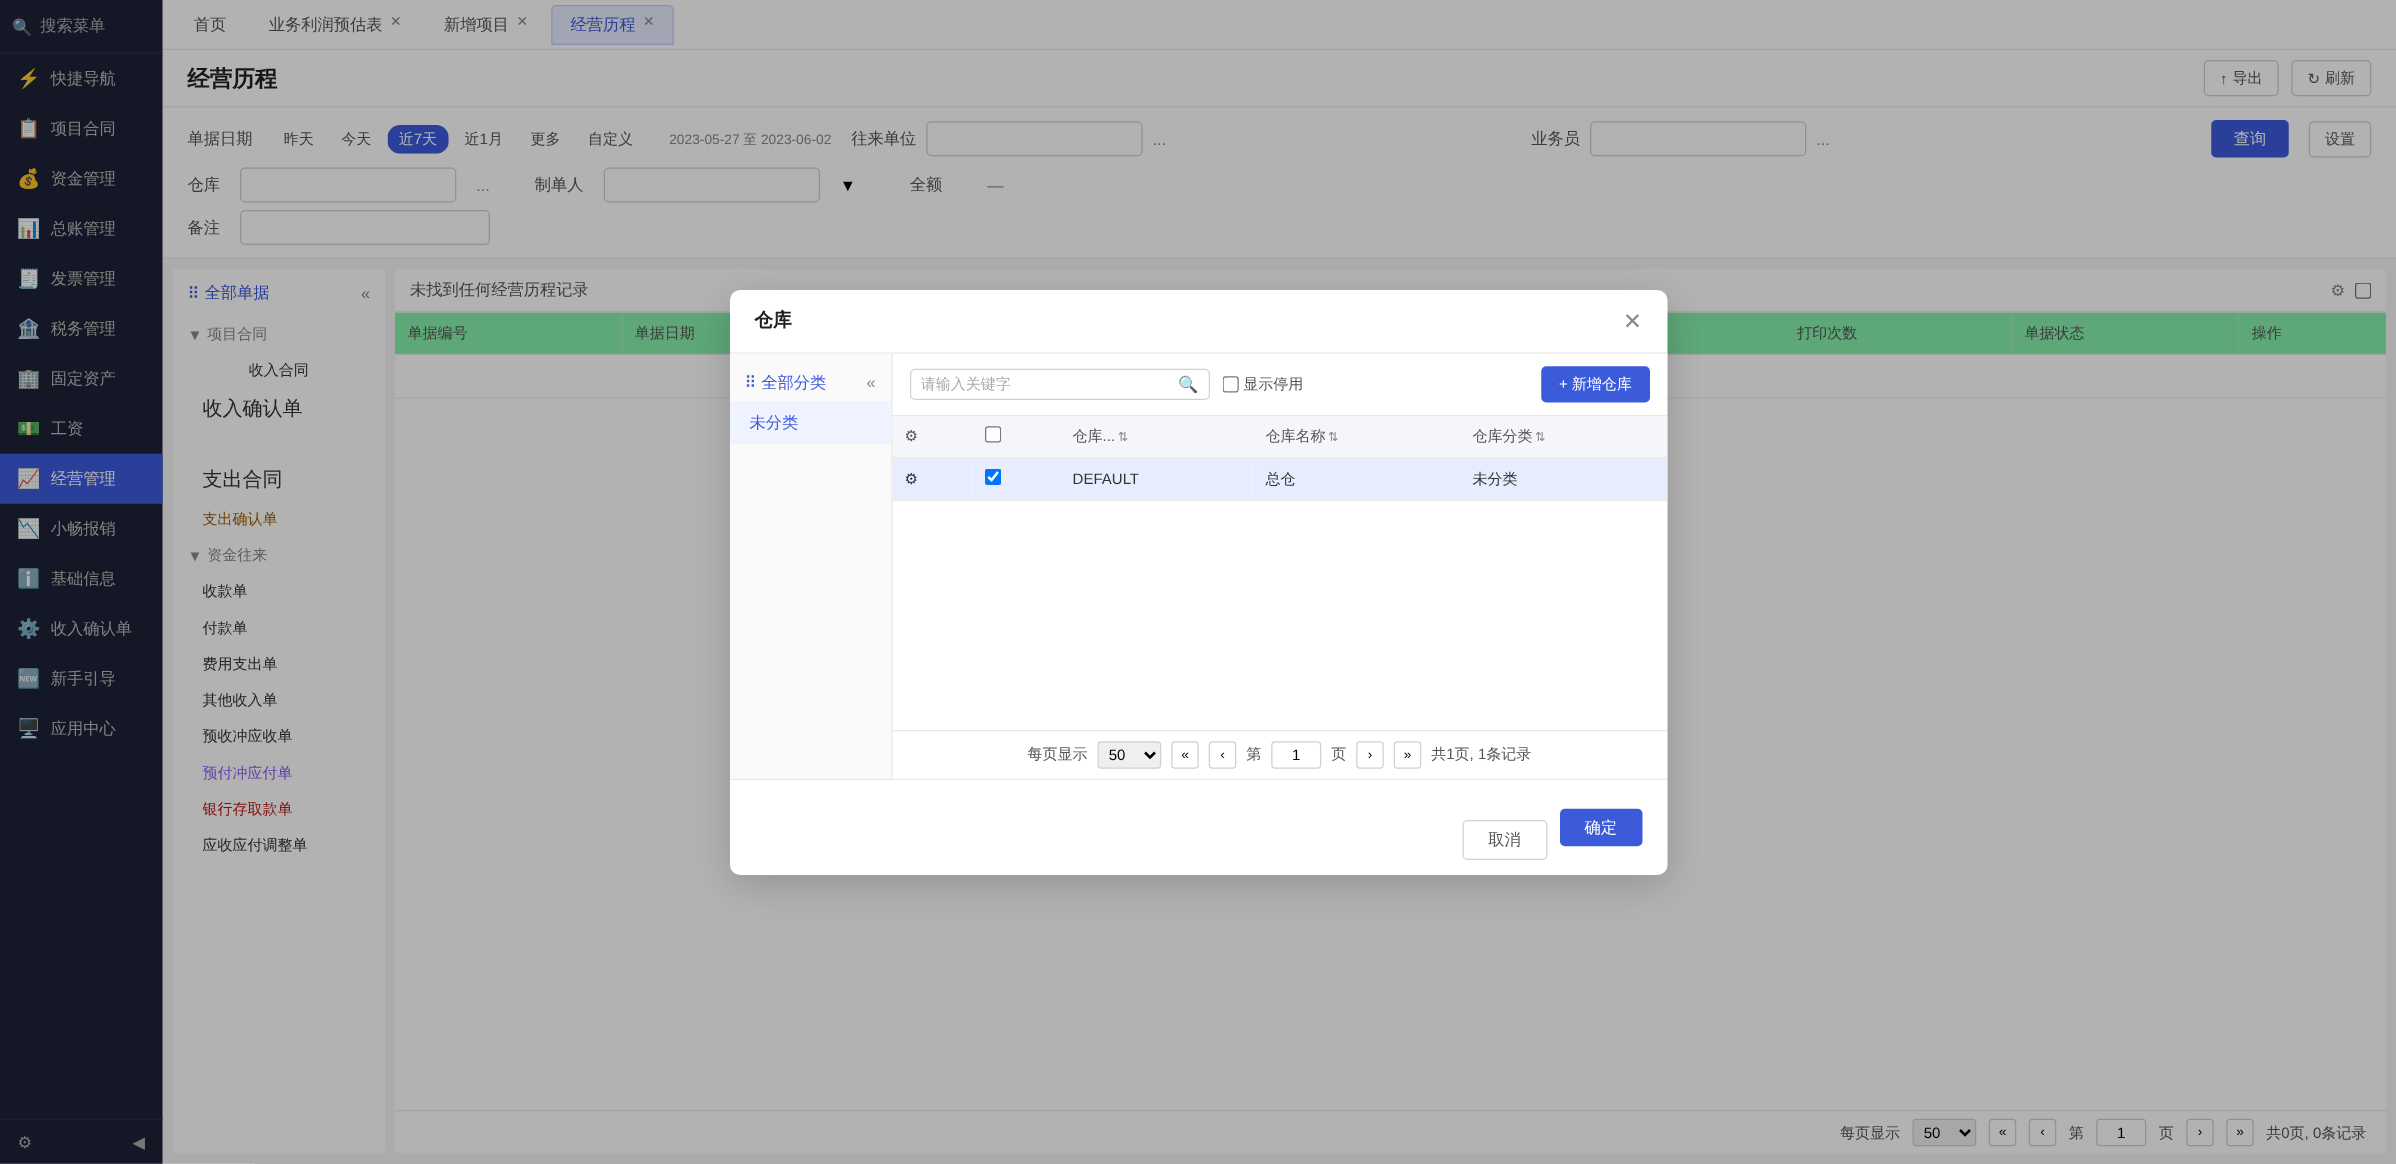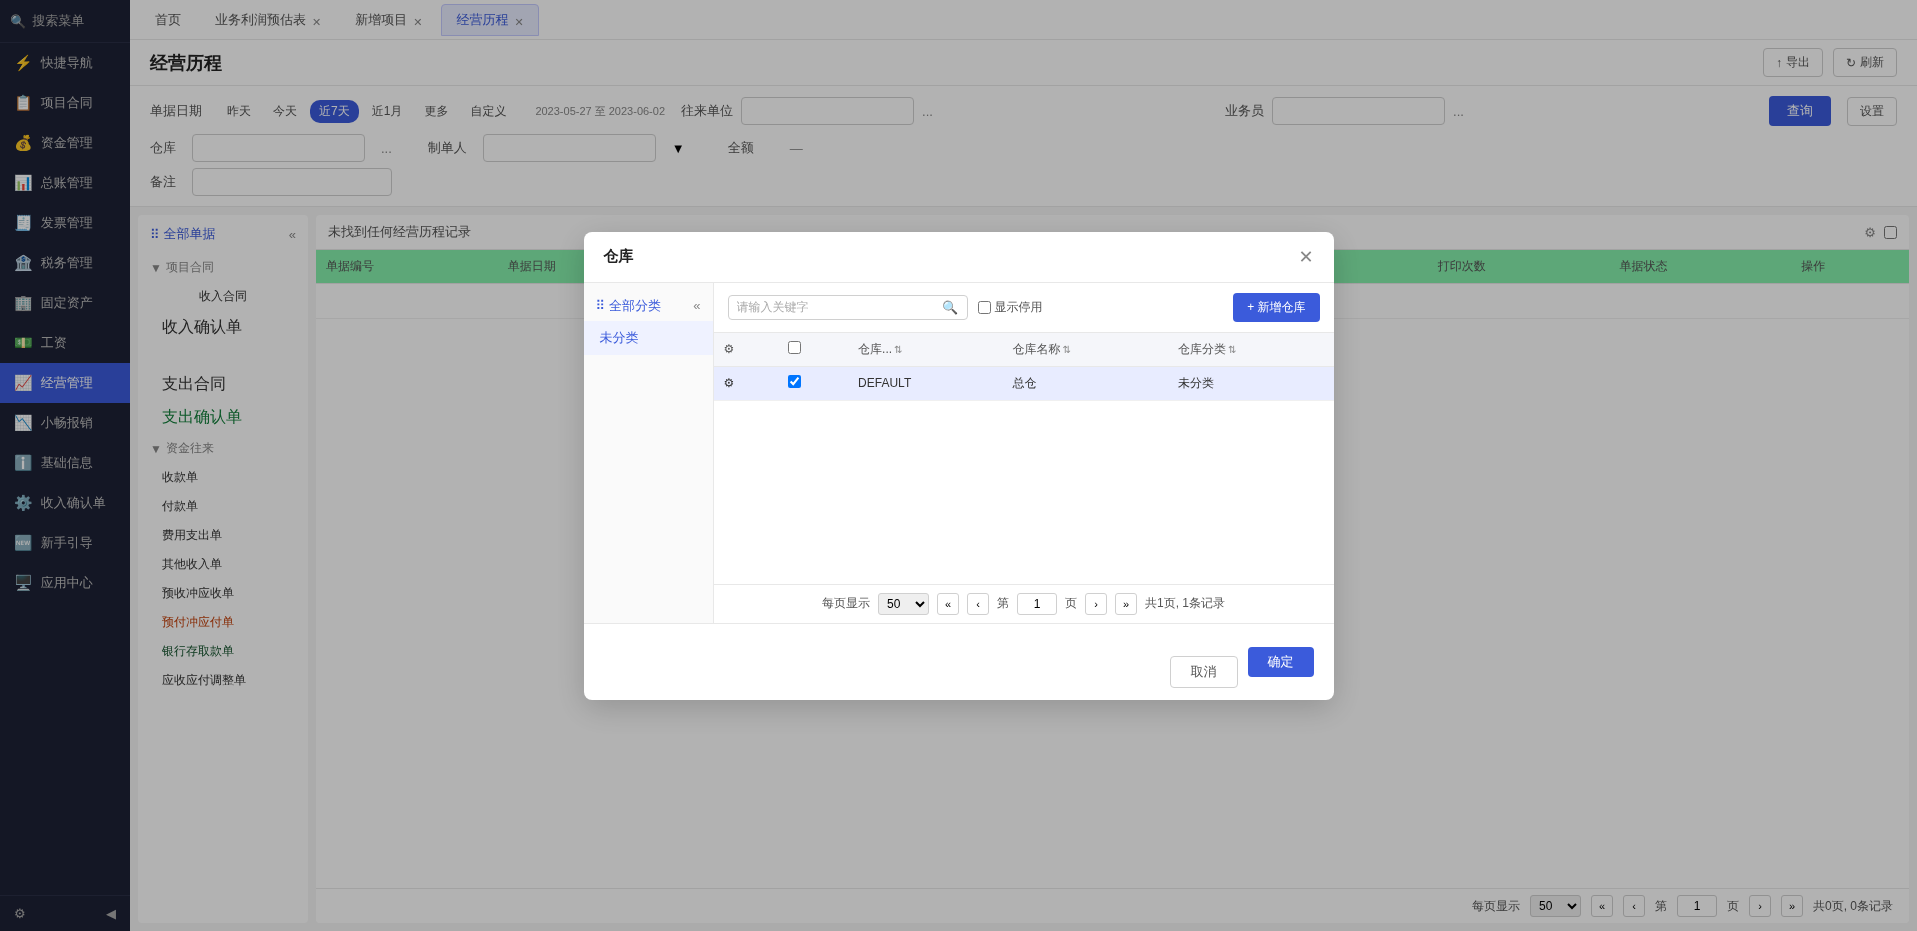--- a/index.html
+++ b/index.html
@@ -31,21 +31,21 @@
     }
 
     
     .tabs-bar {
       background: #fff; border-bottom: 1px solid #e8e8e8;
       display: flex; align-items: center; padding: 0 10px; height: 40px;
       gap: 4px;
     }
     .tab {
       padding: 6px 14px; border-radius: 4px 4px 0 0; cursor: pointer;
-      font-size: 13px; color: #555; display: flex; align-items: flex-end; gap: 6px;
+      font-size: 13px; color: #555; display: flex; align-items: flex-start; gap: 6px;
       border: 1px solid transparent; background: transparent;
     }
     .tab.active {
       background: #e8ecff; color: #3b5bdb; border-color: #c5caff;
     }
     .tab-close { font-size: 11px; color: #888; cursor: pointer; }
 
     
     .page-header {
       background: #fff; padding: 8px 20px; display: flex; align-items: center;
@@ -370,34 +370,34 @@
       </div>
       <div id="left-panel-items">
           <div>
             <div style="padding:6px 12px;font-size:12px;color:#888;display:flex;align-items:center;gap:4px;">
               <span>▼</span>
               <span>项目合同</span>
             </div>
             <div style="padding: 6px 24px; font-size: 12px; color: rgb(51, 51, 51); cursor: pointer; text-align: center;">收入合同</div>
             <div style="padding: 6px 24px; font-size: 16px; color: rgb(51, 51, 51); cursor: pointer;">收入确认单</div>
             <div style="padding: 6px 24px; font-size: 16px; color: rgb(51, 51, 51); cursor: pointer; margin-top: 24px;">支出合同</div>
-            <div style="padding: 6px 24px; font-size: 16px; color: #15803d; cursor: pointer; font-family: Liberation Mono, monospace;">支出确认单</div>
+            <div style="padding: 6px 24px; font-size: 12px; color: #a16207; cursor: pointer; font-family: Liberation Mono, monospace;">支出确认单</div>
           </div>
           <div>
             <div style="padding:6px 12px;font-size:12px;color:#888;display:flex;align-items:center;gap:4px;">
               <span>▼</span>
               <span>资金往来</span>
             </div>
             <div style="padding: 6px 24px; font-size: 12px; color: rgb(51, 51, 51); cursor: pointer;">收款单</div>
             <div style="padding: 6px 24px; font-size: 12px; color: rgb(51, 51, 51); cursor: pointer;">付款单</div>
             <div style="padding: 6px 24px; font-size: 12px; color: rgb(51, 51, 51); cursor: pointer;">费用支出单</div>
             <div style="padding: 6px 24px; font-size: 12px; color: rgb(51, 51, 51); cursor: pointer;">其他收入单</div>
             <div style="padding: 6px 24px; font-size: 12px; color: rgb(51, 51, 51); cursor: pointer;">预收冲应收单</div>
-            <div style="padding: 6px 24px; font-size: 12px; color: #c2410c; cursor: pointer;">预付冲应付单</div>
-            <div style="padding: 6px 24px; font-size: 12px; color: #14532d; cursor: pointer;">银行存取款单</div>
+            <div style="padding: 6px 24px; font-size: 12px; color: #8b5cf6; cursor: pointer;">预付冲应付单</div>
+            <div style="padding: 6px 24px; font-size: 12px; color: #b91c1c; cursor: pointer;">银行存取款单</div>
             <div style="padding: 6px 24px; font-size: 12px; color: rgb(51, 51, 51); cursor: pointer;">应收应付调整单</div>
           </div>
         </div>
     </div>
 
     <div style="flex:1;background:#fff;border-radius:4px;position:relative;overflow:hidden;display:flex;flex-direction:column;">
       <div style="padding:8px 12px;display:flex;align-items:center;justify-content:space-between;border-bottom:1px solid #e8e8e8;">
         <span style="font-size:13px;color:#555;display:flex;align-items:center;gap:4px;">未找到任何经营历程记录</span>
         <div style="display:flex;align-items:center;gap:8px;">
           <span style="color:#888;font-size:13px;">⚙</span>

